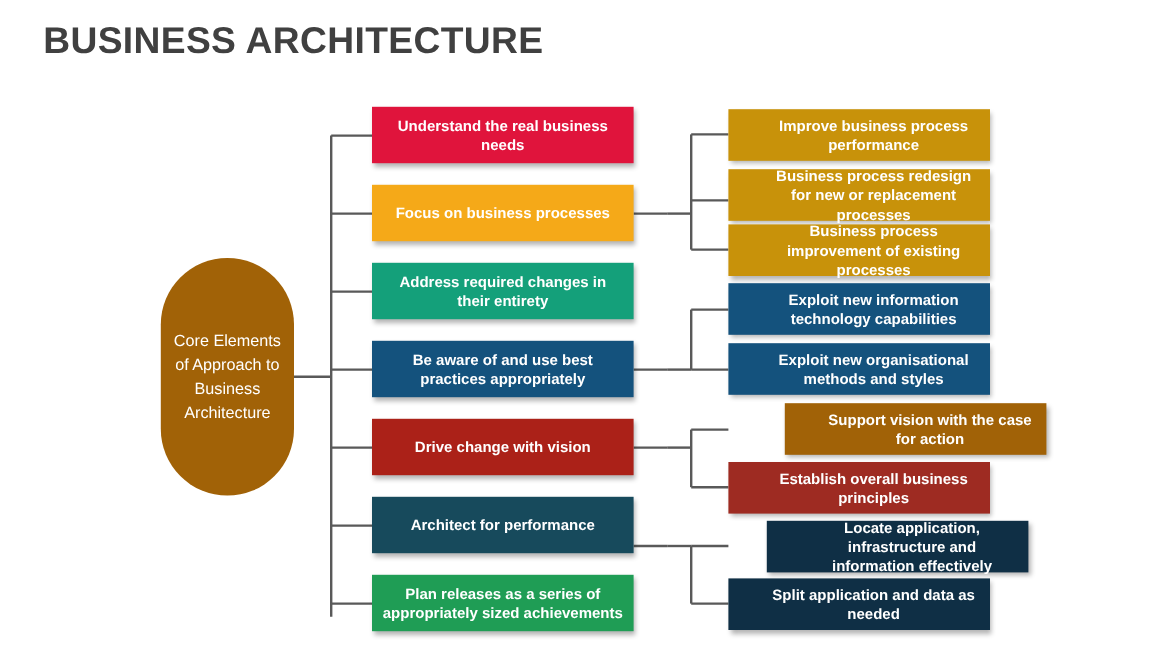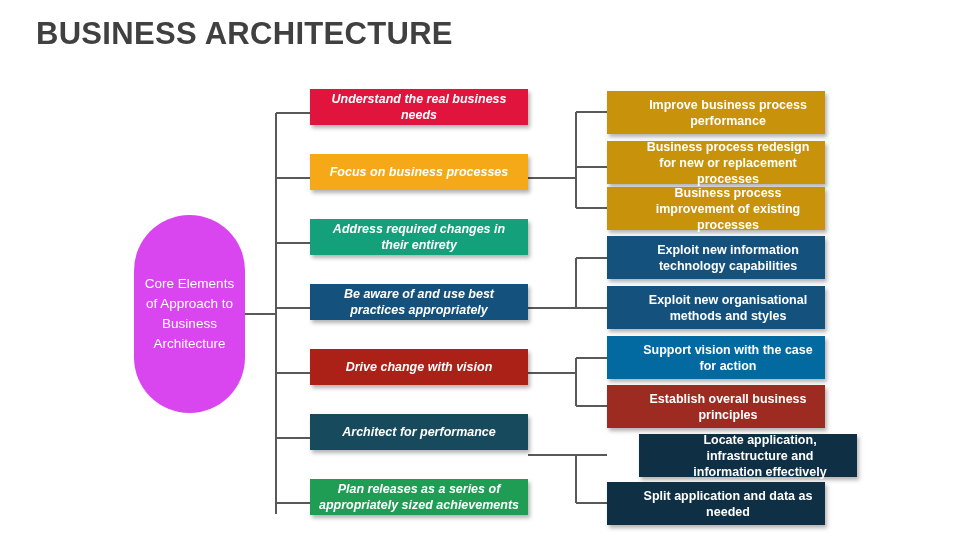--- a/index.html
+++ b/index.html
@@ -38,21 +38,21 @@
     color: #595959;
   }
 
   
   #core {
     position: absolute;
     left: 134px;
     top: 215px;
     width: 111px;
     height: 198px;
-    background: #d946ef;
+    background: #a16207;
     border-radius: 56px;
     color: #ffffff;
     display: flex;
     align-items: center;
     justify-content: center;
     text-align: center;
     font-size: 13.5px;
     line-height: 20px;
     box-sizing: border-box;
     padding: 6px;
@@ -79,22 +79,21 @@
     text-align: center;
     font-size: 12.5px;
     line-height: 16px;
     font-weight: bold;
     padding: 4px 8px;
     box-shadow: 2px 3px 4px rgba(0,0,0,0.30);
   }
   .mid {
     left: 310px;
     width: 218px;
-    height: 36px;
-    font-style: italic;
+    height: 47px;
   }
   .right {
     left: 607px;
     width: 218px;
     height: 43px;
     padding-left: 32px;
   }
 </style>
 </head>
 <body>
@@ -151,18 +150,18 @@
   <div class="box mid" style="top:284px; background:#14527d;">Be aware of and use best practices appropriately</div>
   <div class="box mid" style="top:349px; background:#ab2118;">Drive change with vision</div>
   <div class="box mid" style="top:414px; background:#174a5c;">Architect for performance</div>
   <div class="box mid" style="top:479px; background:#1f9d55;">Plan releases as a series of appropriately sized achievements</div>
 
   <div class="box right" style="top:91px;  background:#c8920a;">Improve business process performance</div>
   <div class="box right" style="top:141px; background:#c8920a;">Business process redesign for new or replacement processes</div>
   <div class="box right" style="top:187px; background:#c8920a;text-align:center;">Business process improvement of existing processes</div>
   <div class="box right" style="top:236px; background:#14527d;">Exploit new information technology capabilities</div>
   <div class="box right" style="top:286px; background:#14527d;">Exploit new organisational methods and styles</div>
-  <div class="box right" style="top:336px; background:#0369a1;">Support vision with the case for action</div>
+  <div class="box right" style="top:336px; background:#a16207;margin-left:47px;">Support vision with the case for action</div>
   <div class="box right" style="top:385px; background:#9e2b22;">Establish overall business principles</div>
   <div class="box right" style="top:434px; background:#0f2f45;margin-left:32px;">Locate application, infrastructure and information effectively</div>
   <div class="box right" style="top:482px; background:#0f2f45;">Split application and data as needed</div>
 
 </div>
 
 </body></html>

